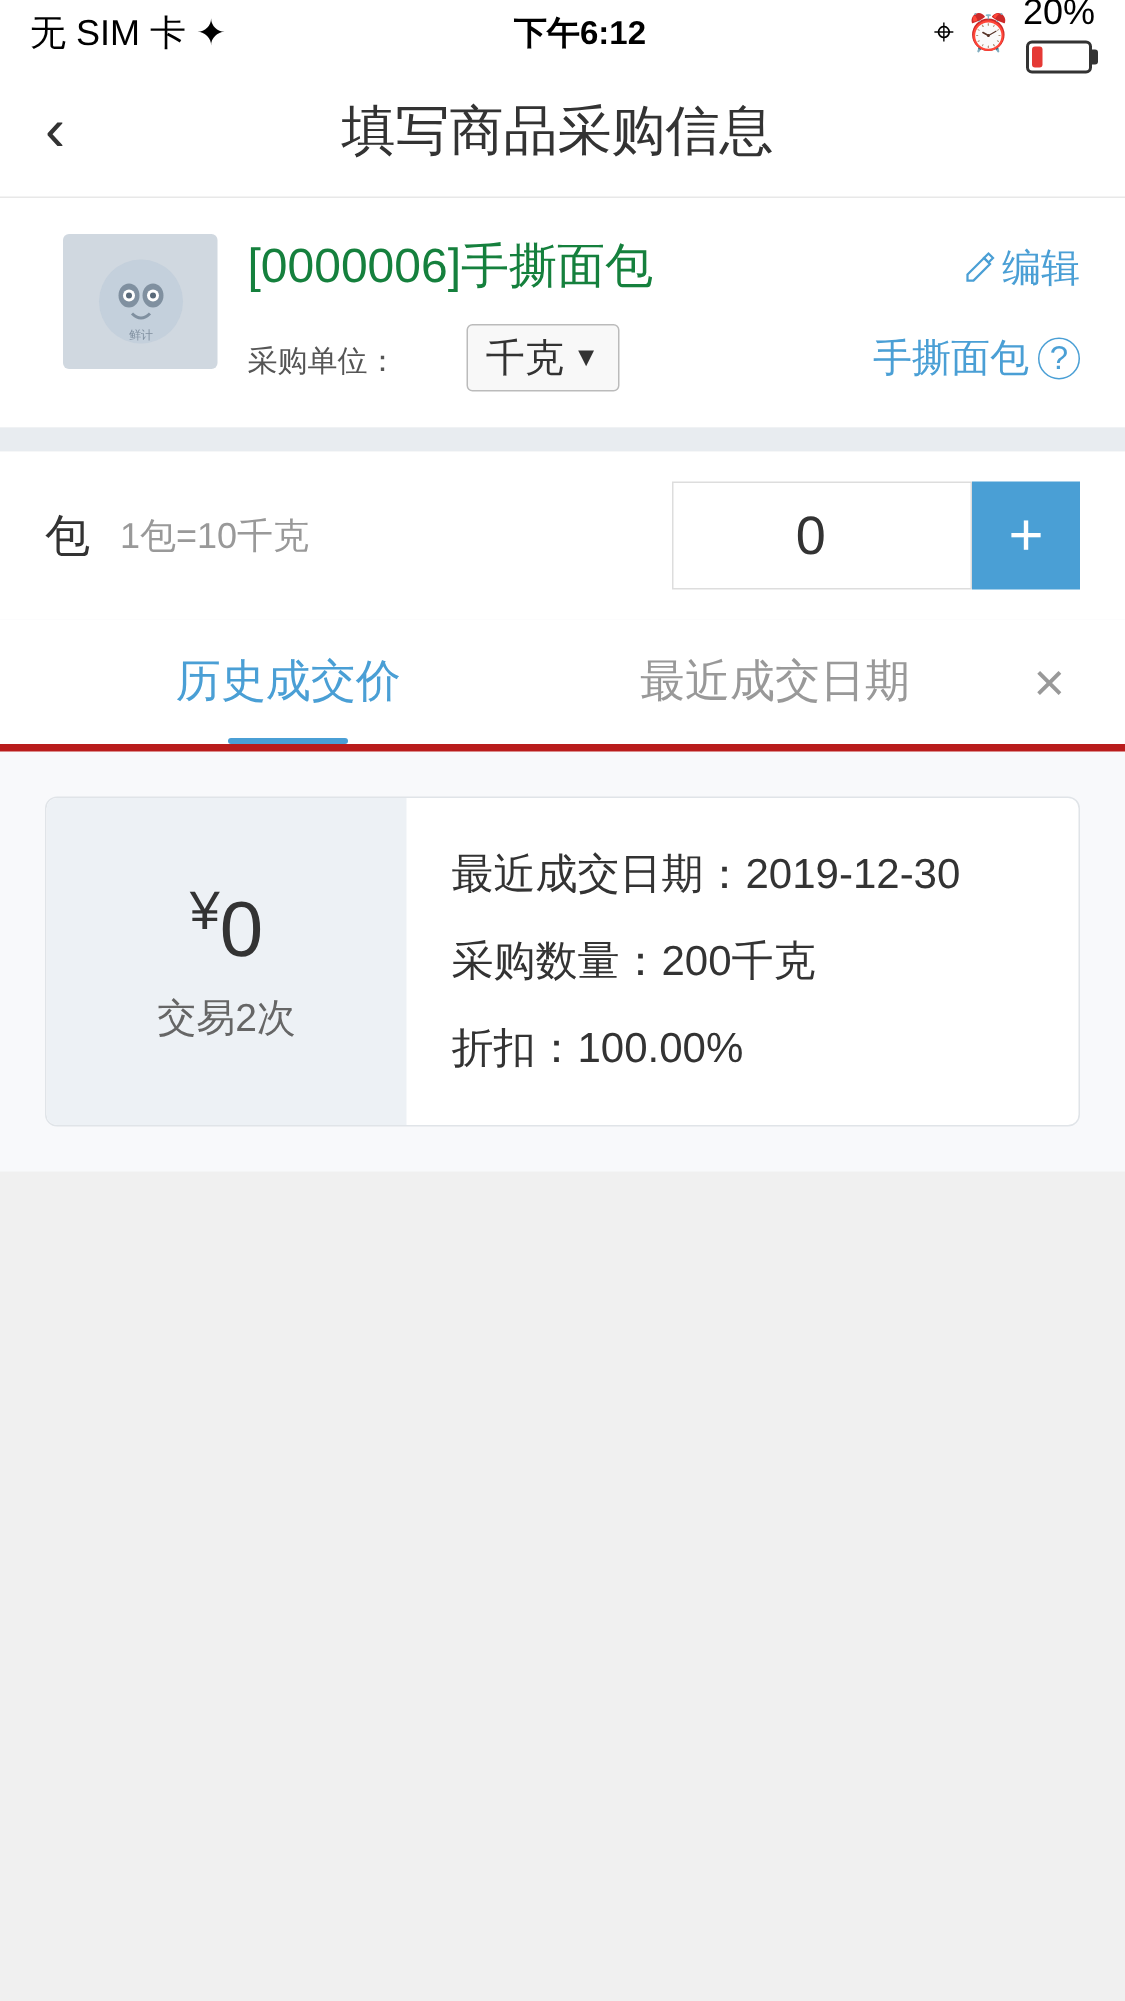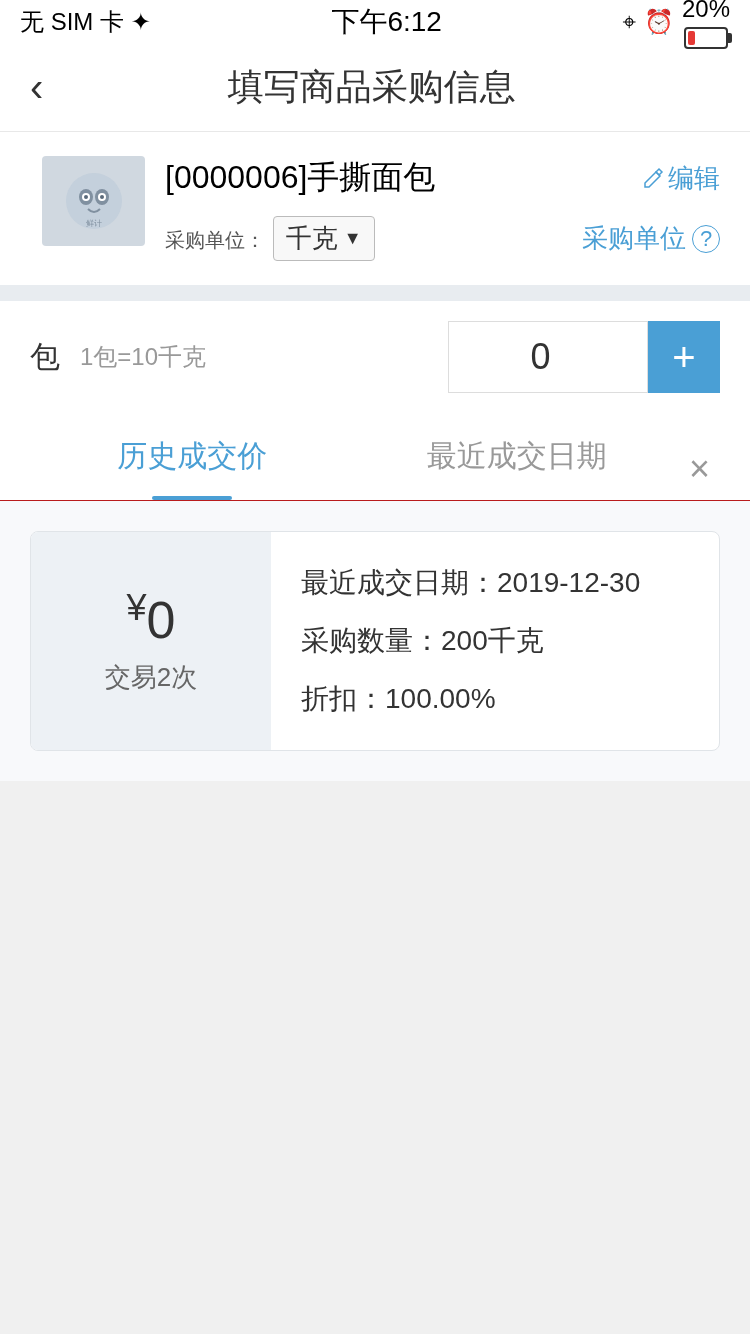--- a/index.html
+++ b/index.html
@@ -23,22 +23,22 @@
       font-size: 26px;
       font-weight: 500;
     }
     .status-left {
       display: flex;
       align-items: center;
       gap: 8px;
       font-size: 24px;
     }
     .status-center {
-      font-size: 28px;
-      font-weight: 400;
+      font-size: 22px;
+      font-weight: 700;
     }
     .status-right {
       display: flex;
       align-items: center;
       gap: 8px;
       font-size: 24px;
     }
     .battery {
       display: flex;
       align-items: center;
@@ -119,21 +119,21 @@
     .product-details {
       flex: 1;
     }
     .product-header {
       display: flex;
       align-items: center;
       justify-content: space-between;
     }
     .product-name {
       font-size: 32px;
-      color: #000000;
+      color: #15803d;
       font-weight: 500;
     }
     .edit-btn {
       font-size: 26px;
       color: #4a9fd5;
       display: flex;
       align-items: center;
       gap: 4px;
       cursor: pointer;
     }
@@ -151,20 +151,21 @@
       display: inline-flex;
       align-items: center;
       border: 1px solid #bbb;
       border-radius: 4px;
       padding: 4px 12px;
       font-size: 26px;
       color: #333;
       background: #f8f8f8;
       cursor: pointer;
       gap: 6px;
+      margin-left: 38px;
     }
     .price-ref {
       font-size: 26px;
       color: #4a9fd5;
       display: flex;
       align-items: center;
       gap: 6px;
       cursor: pointer;
     }
 
@@ -222,23 +223,23 @@
 
     
     .bottom-panel {
       background: #f8f9fb;
       margin-top: 0;
     }
 
     
     .tabs-row {
       display: flex;
-      align-items: flex-end;
-      background: #fff;
-      border-bottom: 1px solid #b91c1c;
+      align-items: center;
+      background: #fff;
+      border-bottom: 5px solid #b91c1c;
       padding: 0 30px;
       height: 88px;
     }
     .tab-item {
       flex: 1;
       display: flex;
       flex-direction: column;
       align-items: center;
       justify-content: center;
       height: 100%;
@@ -373,21 +374,21 @@
     </div>
     <div class="product-unit-row">
       <div>
         <span class="unit-label">采购单位：</span>
         <span class="unit-select">
           <span>千克</span>
           <span style="font-size:18px;">▼</span>
         </span>
       </div>
       <div class="price-ref">
-        <span>采购单位</span>
+        <span>手撕面包</span>
         <span style="width:28px;height:28px;border-radius:50%;border:1.5px solid #4a9fd5;display:inline-flex;align-items:center;justify-content:center;font-size:22px;">?</span>
       </div>
     </div>
   </div>
 </div>
 
 <div class="divider-gray"></div>
 
 <div class="quantity-row">
   <span class="quantity-unit">包</span>

